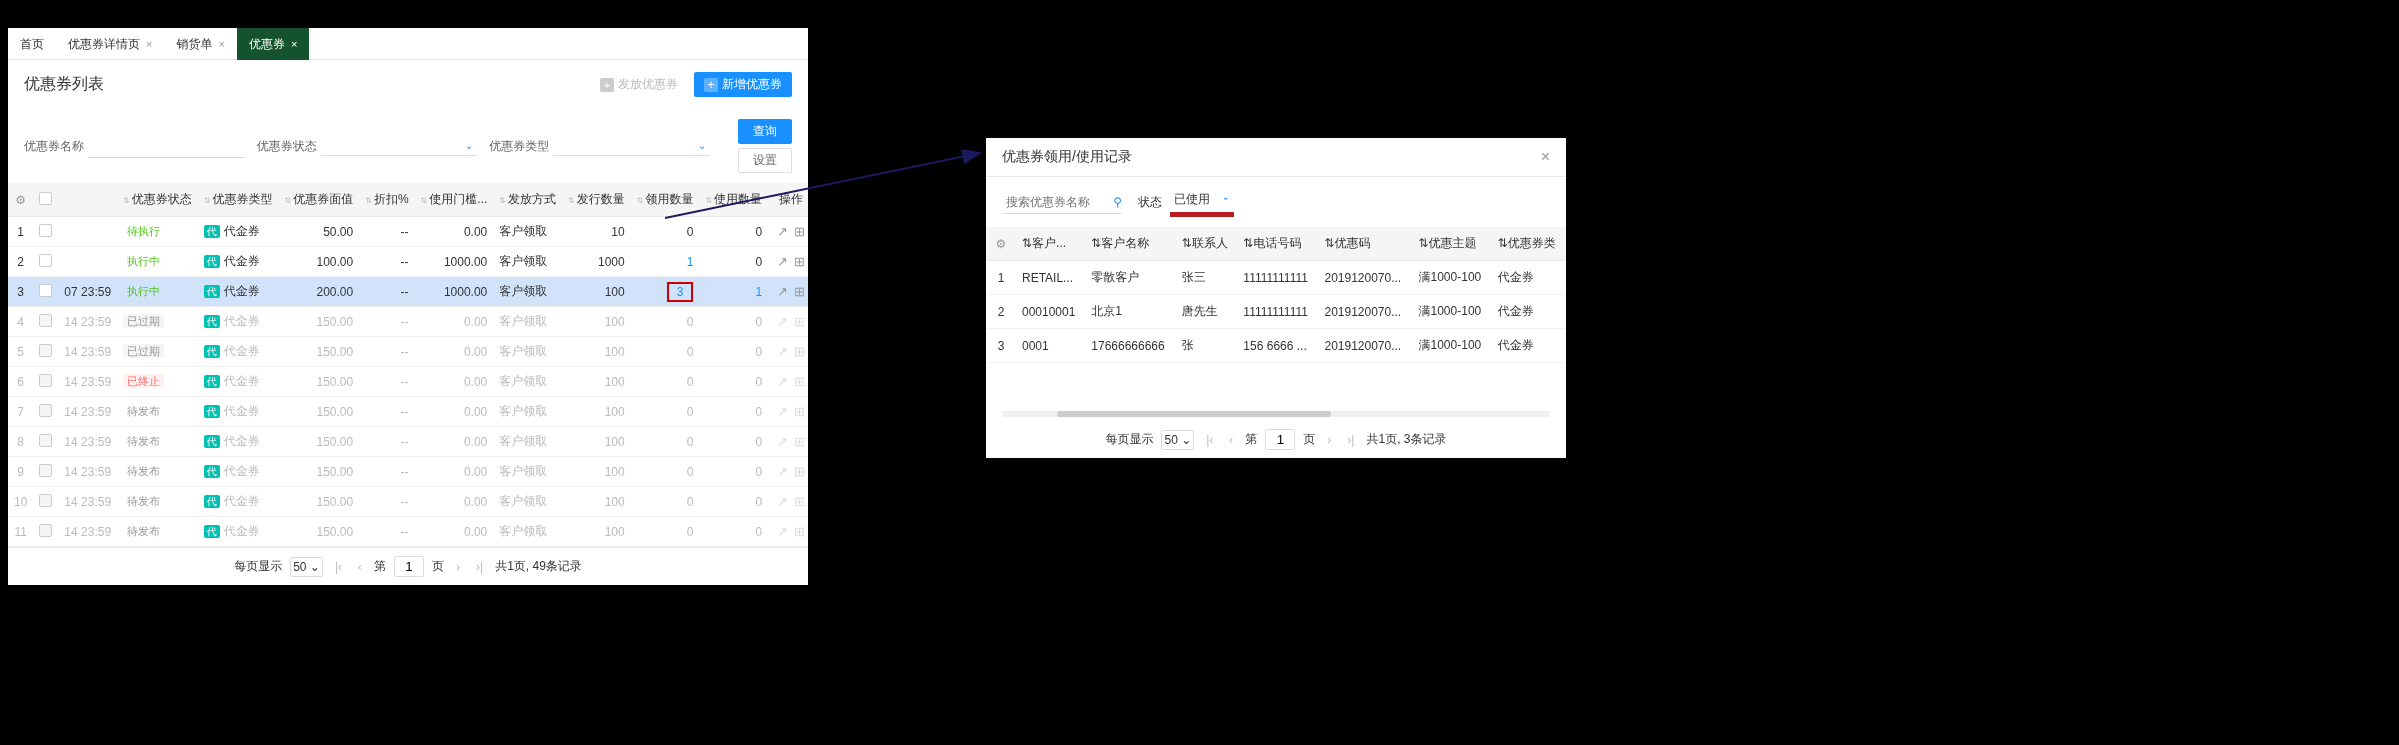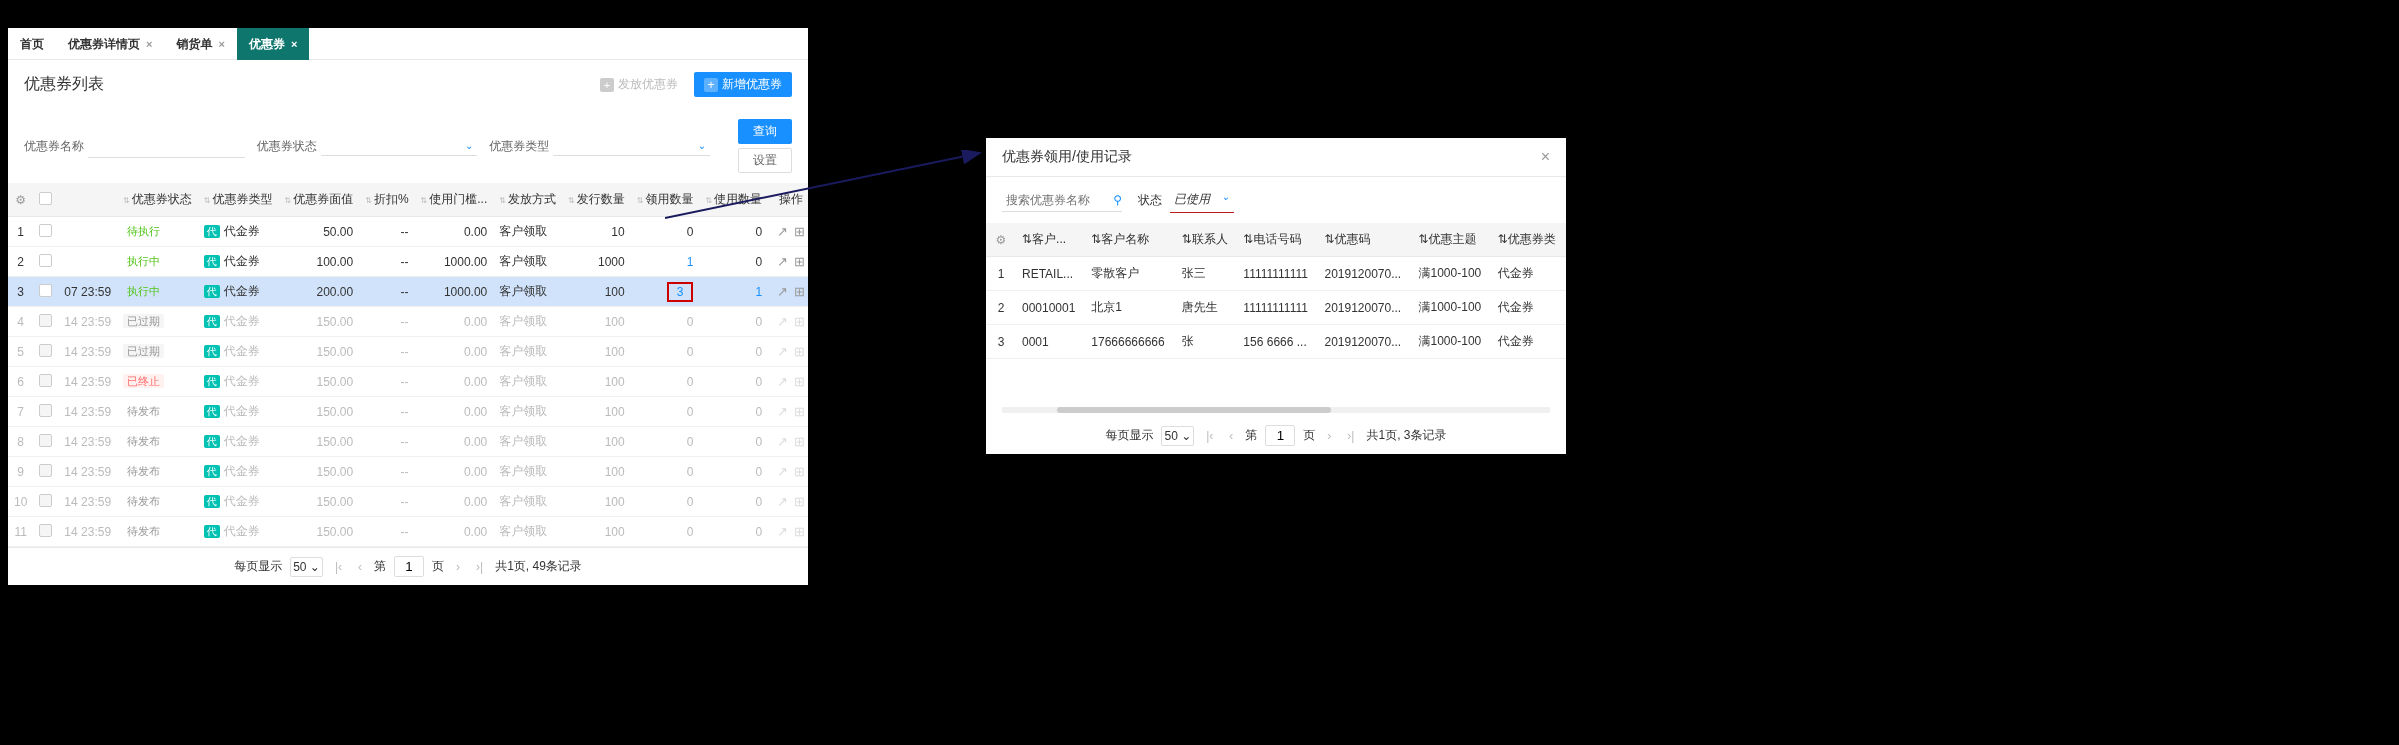--- a/index.html
+++ b/index.html
@@ -1,23 +1,23 @@
 <!DOCTYPE html>
 <html><head>
   <meta charset="utf-8">
   <style>
     * { margin: 0; padding: 0; box-sizing: border-box; }
     body { font-family: "Microsoft YaHei", "PingFang SC", sans-serif; font-size: 12px; background: #000; color: #333; width: 2399px; height: 745px; position: relative; }
     
     
     .left-panel { position: absolute; left: 8px; top: 28px; width: 800px; background: #fff; }
     
-    .tabs { display: flex; align-items: center; border-bottom: 1px solid #e8e8e8; height: 32px; background: #fff; font-weight: bold; }
+    .tabs { display: flex; align-items: center; border-bottom: 1px solid #e8e8e8; height: 32px; background: #fff; }
     .tab { padding: 0 12px; height: 32px; line-height: 32px; position: relative; cursor: pointer; font-size: 12px; }
-    .tab.active { background: #0f766e; color: #fff; }
+    .tab.active { background: #14532d; color: #fff; }
     .tab .close { margin-left: 6px; color: #999; font-size: 11px; }
     .tab.active .close { color: #fff; }
     
     .page-header { display: flex; justify-content: space-between; align-items: center; padding: 12px 16px; }
     .page-title { font-size: 16px; font-weight: 500; }
     .header-actions { display: flex; gap: 8px; align-items: center; }
     .btn-ghost { background: none; border: none; color: #bbb; padding: 4px 8px; cursor: pointer; font-size: 12px; display: flex; align-items: center; gap: 4px; }
     .btn-ghost .plus { background: #ccc; color: #fff; width: 14px; height: 14px; border-radius: 2px; display: inline-flex; align-items: center; justify-content: center; font-size: 11px; }
     .btn-primary-ghost { background: #1890ff; color: #fff; border: none; padding: 4px 10px; border-radius: 2px; cursor: pointer; font-size: 12px; display: flex; align-items: center; gap: 4px; }
     .btn-primary-ghost .plus { background: rgba(255,255,255,0.3); width: 14px; height: 14px; border-radius: 2px; display: inline-flex; align-items: center; justify-content: center; }
@@ -68,21 +68,21 @@
     
     .right-modal { position: absolute; left: 986px; top: 138px; width: 580px; background: #fff; box-shadow: 0 2px 8px rgba(0,0,0,0.15); }
     .modal-header { display: flex; justify-content: space-between; align-items: center; padding: 10px 16px; border-bottom: 1px solid #e8e8e8; }
     .modal-title { font-size: 14px; font-weight: 500; }
     .modal-close { color: #999; cursor: pointer; font-size: 16px; }
     .modal-filter { display: flex; align-items: center; padding: 10px 16px; gap: 16px; }
     .search-box { display: flex; align-items: center; border-bottom: 1px solid #ddd; flex: 0 0 120px; }
     .search-input { border: none; padding: 4px; width: 100%; font-size: 12px; }
     .search-icon { color: #1890ff; }
     .state-filter { display: flex; align-items: center; gap: 8px; }
-    .state-value { color: #333; border-bottom: 1px solid #b91c1c; padding: 4px 24px 4px 4px; position: relative; font-style: italic; }
+    .state-value { color: #333; border-bottom: 5px solid #b91c1c; padding: 4px 24px 4px 4px; position: relative; }
     .modal-table { width: 100%; border-collapse: collapse; }
     .modal-table th { background: #f5f5f5; padding: 8px 6px; text-align: left; font-weight: normal; font-size: 12px; border-bottom: 1px solid #e8e8e8; white-space: nowrap; }
     .modal-table td { padding: 8px 6px; border-bottom: 1px solid #f0f0f0; font-size: 12px; white-space: nowrap; }
     .modal-table .row-num { text-align: center; width: 30px; }
     .modal-body { min-height: 180px; }
     .modal-scroll { height: 6px; background: #f0f0f0; position: relative; margin: 4px 16px; }
     .modal-scroll-thumb { position: absolute; left: 10%; width: 50%; height: 100%; background: #ccc; border-radius: 3px; }
     .modal-footer { display: flex; justify-content: flex-end; align-items: center; padding: 10px 16px; gap: 8px; border-top: 1px solid #e8e8e8; }
     .btn-default { background: #fff; border: 1px solid #ddd; padding: 5px 14px; border-radius: 2px; cursor: pointer; font-size: 12px; }
     .btn-confirm { background: #1890ff; color: #fff; border: none; padding: 5px 14px; border-radius: 2px; cursor: pointer; font-size: 12px; }

